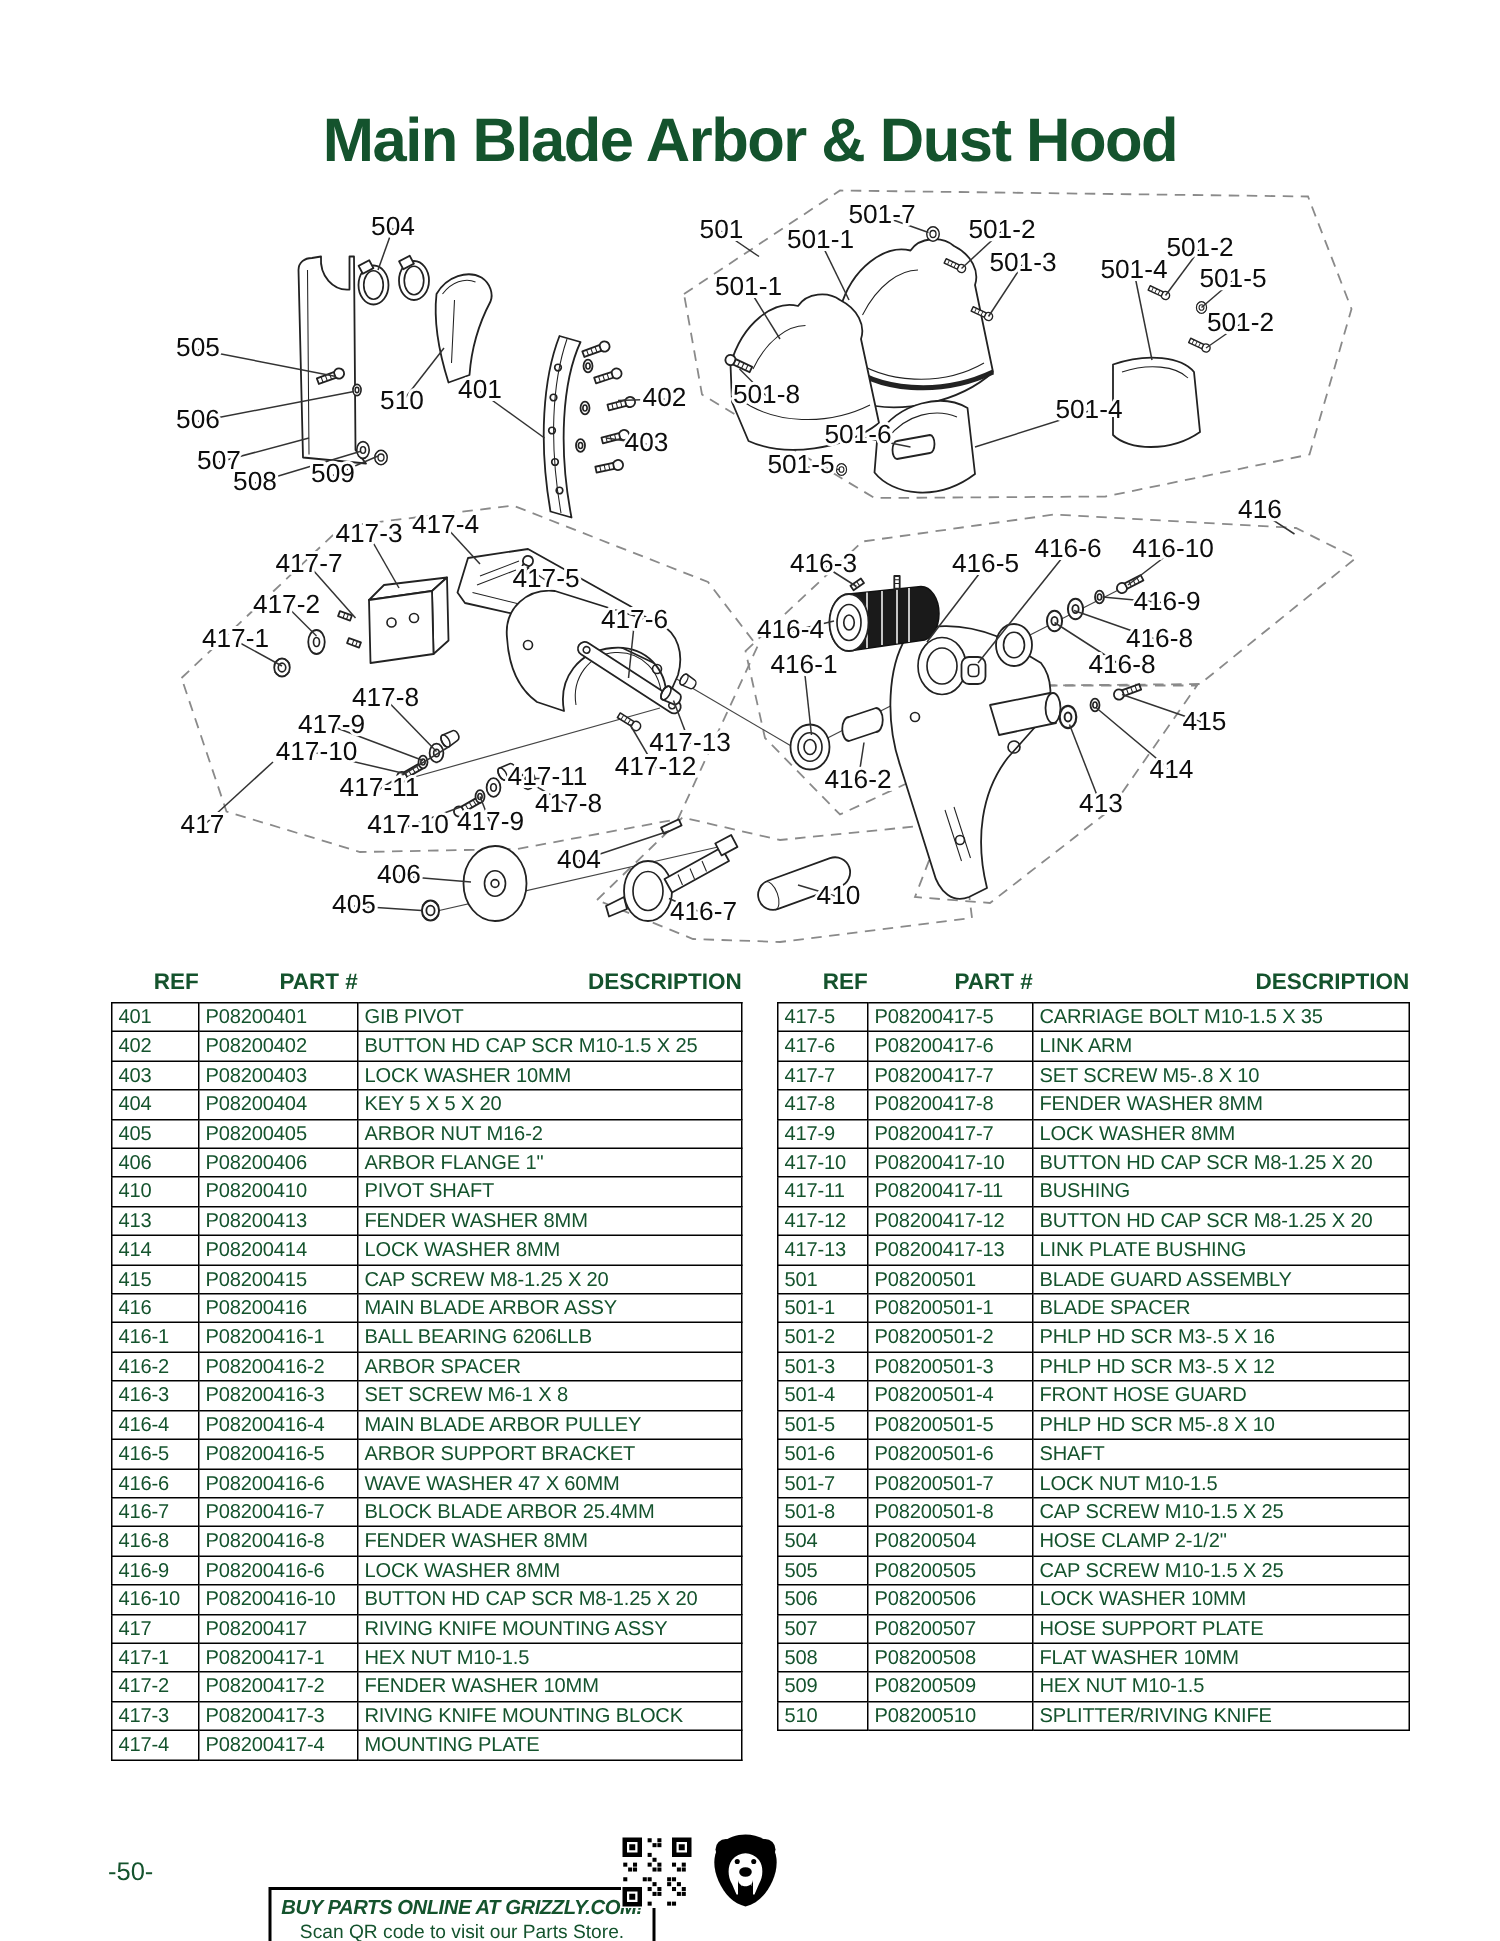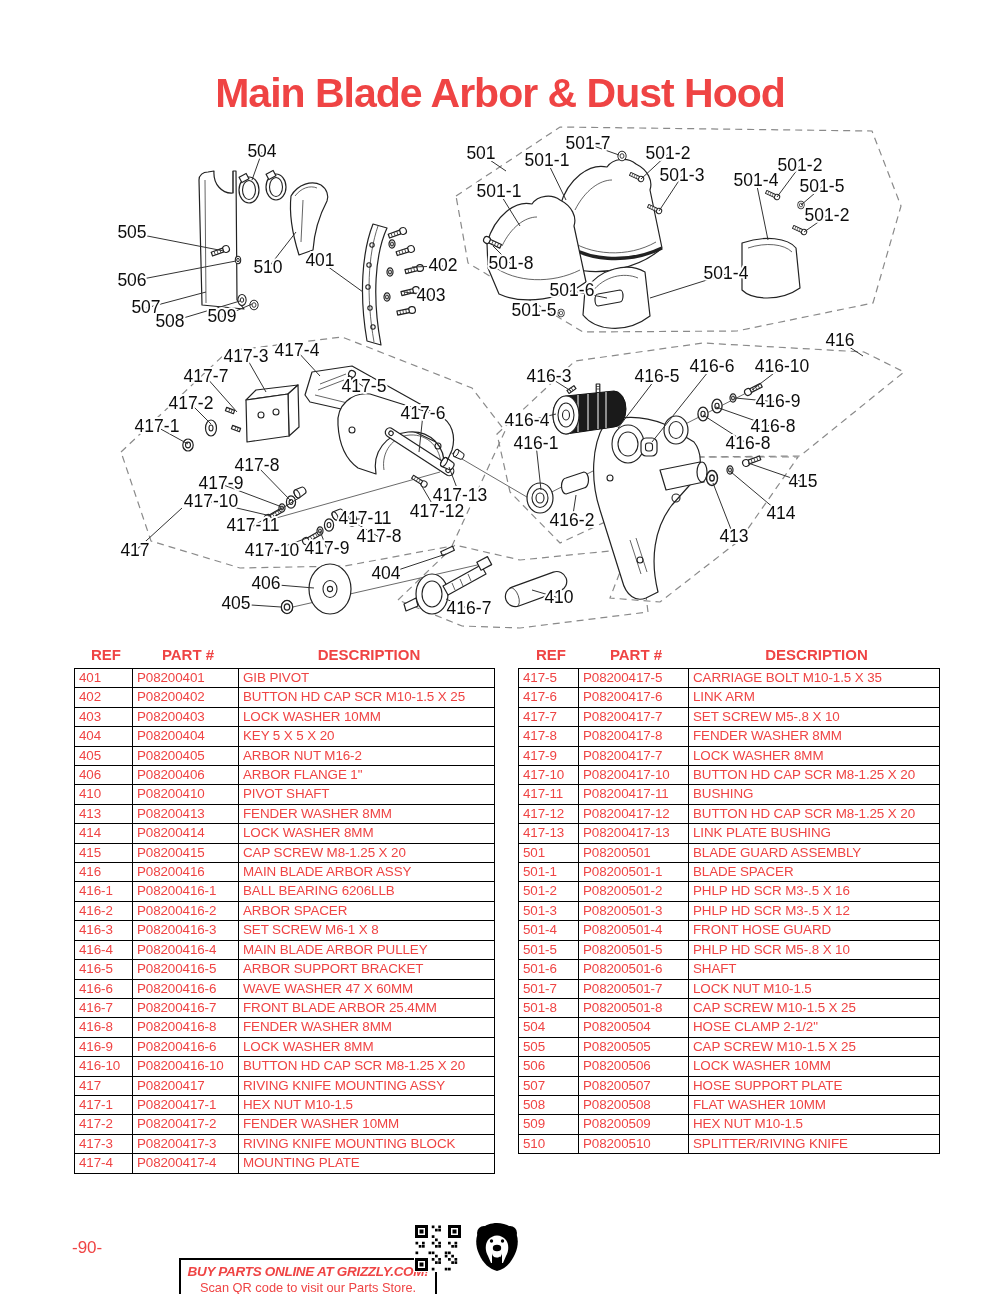--- a/index.html
+++ b/index.html
@@ -1,31 +1,31 @@
 <!DOCTYPE html>
 <html><head>
 <meta charset="utf-8">
 <style>
   html,body{margin:0;padding:0;background:#fff;}
   .page{position:relative;width:1000px;height:1294px;background:#fff;overflow:hidden;
-        font-family:"Liberation Sans","DejaVu Sans",sans-serif;color:#ef4444;}
+        font-family:"Liberation Sans","DejaVu Sans",sans-serif;color:#14532d;}
   .title{position:absolute;top:70px;left:0;width:1000px;text-align:center;
          font-size:41px;font-weight:700;letter-spacing:-1px;}
   #diagram{position:absolute;top:110px;left:0;}
   .dash{fill:none;stroke:#8a8a8a;stroke-width:1.2;stroke-dasharray:7 5;}
   .p{fill:#fff;stroke:#222;stroke-width:1.2;stroke-linejoin:round;}
   .pn{fill:none;stroke:#222;stroke-width:1.1;stroke-linejoin:round;}
   .thin{fill:none;stroke:#222;stroke-width:.7;}
   .axis{stroke:#444;stroke-width:.8;}
   .leader{stroke:#333;stroke-width:1;}
   .callout{font:17.5px "Liberation Sans","DejaVu Sans",sans-serif;fill:#0d0d0d;
            text-anchor:middle;dominant-baseline:middle;
            paint-order:stroke;stroke:#fff;stroke-width:4px;stroke-linejoin:round;}
   .parts-table{position:absolute;border-collapse:collapse;table-layout:fixed;}
-  .parts-table th{border:none;text-align:center;font-size:15px;font-weight:700;
+  .parts-table th{border:none;text-align:right;font-size:15px;font-weight:700;
                   padding:0 0 5px 5px;white-space:nowrap;}
   .parts-table td{border:1.6px solid #000;font-size:13.4px;letter-spacing:-.1px;
                   padding:0 0 0 4px;height:18.4px;line-height:18.4px;white-space:nowrap;overflow:hidden;}
   #table-left{left:74px;top:646px;width:420px;}
   #table-right{left:518px;top:646px;width:421px;}
   .footer-page-num{position:absolute;left:72px;top:1238px;font-size:17px;}
   .footer-banner{position:absolute;left:152px;top:1258px;width:254px;height:40px;
                  border:2.5px solid #000;text-align:center;margin-left:27px;}
   .footer-banner .l1{font-size:13.5px;font-weight:700;font-style:italic;margin-top:4px;letter-spacing:-.3px;}
   .footer-banner .l2{font-size:12.8px;font-weight:400;margin-top:1px;}
@@ -474,21 +474,21 @@
           <td>ARBOR SUPPORT BRACKET</td>
         </tr>
         <tr>
           <td>416-6</td>
           <td>P08200416-6</td>
           <td>WAVE WASHER 47 X 60MM</td>
         </tr>
         <tr>
           <td>416-7</td>
           <td>P08200416-7</td>
-          <td>FRONT BLADE ARBOR 25.4MM</td>
+          <td>BLOCK BLADE ARBOR 25.4MM</td>
         </tr>
         <tr>
           <td>416-8</td>
           <td>P08200416-8</td>
           <td>FENDER WASHER 8MM</td>
         </tr>
         <tr>
           <td>416-9</td>
           <td>P08200416-6</td>
           <td>LOCK WASHER 8MM</td>
@@ -661,21 +661,21 @@
           <td>HEX NUT M10-1.5</td>
         </tr>
         <tr>
           <td>510</td>
           <td>P08200510</td>
           <td>SPLITTER/RIVING KNIFE</td>
         </tr>
       </tbody>
   </table>
 
-  <div class="footer-page-num">-90-</div>
+  <div class="footer-page-num">-50-</div>
 
   <div class="footer-banner">
     <div class="l1">BUY PARTS ONLINE AT GRIZZLY.COM!</div>
     <div class="l2">Scan QR code to visit our Parts Store.</div>
   </div>
 
   <svg id="qr" width="48" height="48" viewBox="0 0 48 48">
     <rect x="0" y="0" width="48" height="48" fill="#fff"></rect>
     <g fill="#000">
       <path d="M1,1 h13 v13 h-13 Z M4,4 v7 h7 v-7 Z" fill-rule="evenodd"></path>

